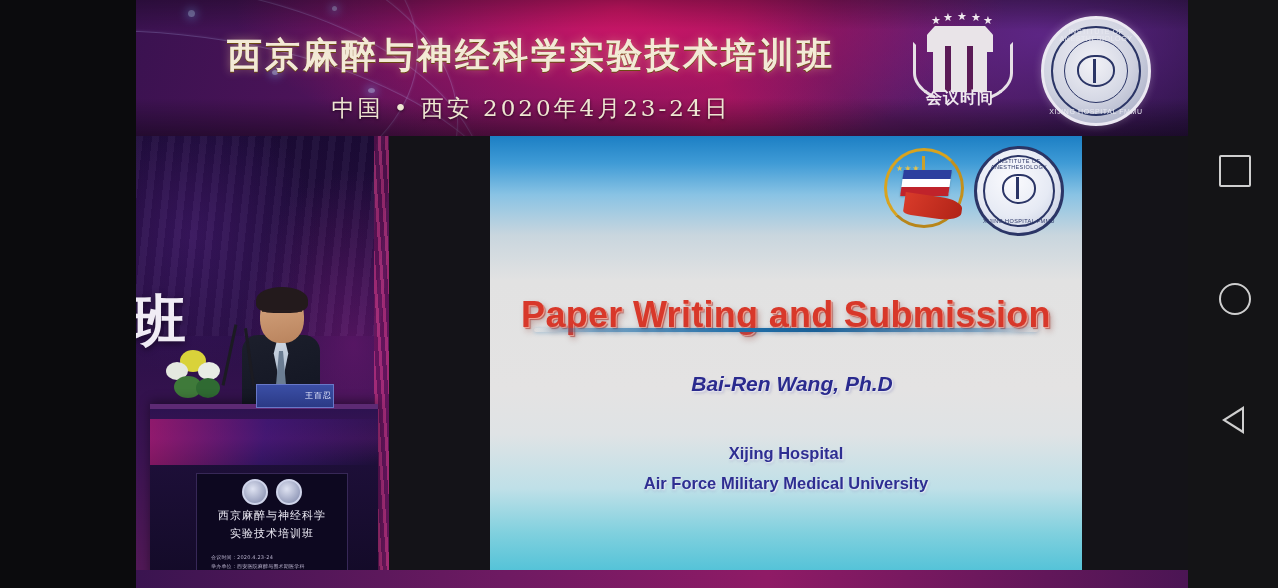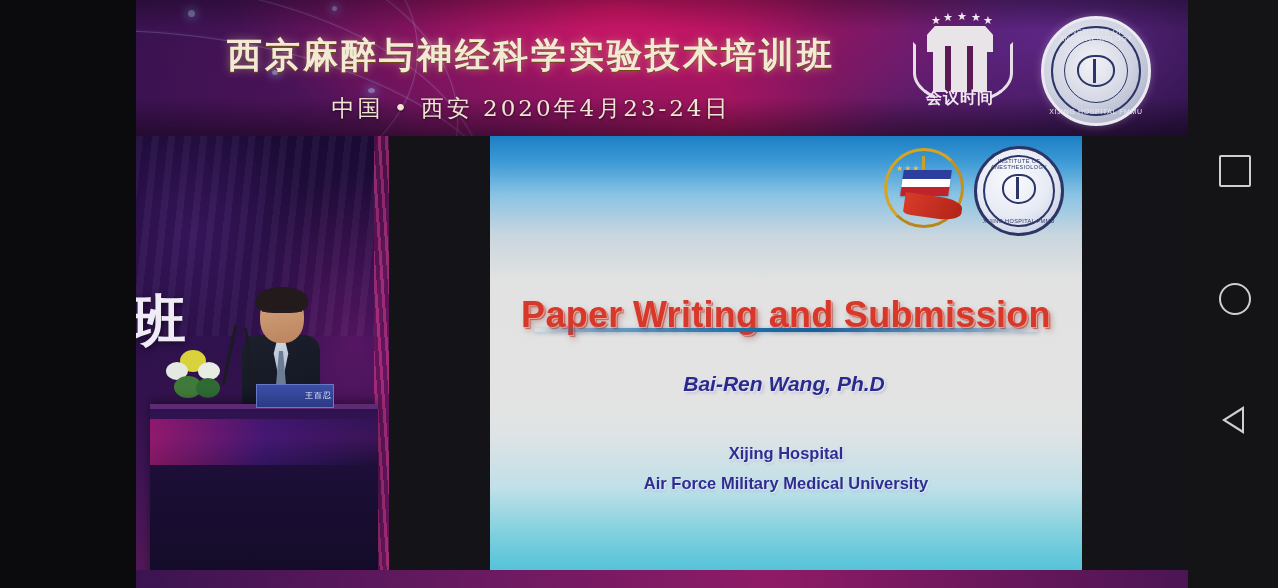--- a/index.html
+++ b/index.html
@@ -162,21 +162,21 @@
 
   .sl-title{position:absolute;left:0;top:118px;width:592px;text-align:center;
      font-family:"Liberation Sans",sans-serif;font-size:36px;font-weight:700;letter-spacing:.3px;
      color:#d8382a;
      text-shadow:1px 1px 0 #f0a294, 2px 2px 1px rgba(160,30,20,.55), 3px 4px 6px rgba(120,30,20,.35);margin-top:40px;}
   .sl-rule{position:absolute;left:44px;top:192px;width:504px;height:4px;border-radius:2px;
      background:linear-gradient(to right,rgba(30,110,170,0) 0%,rgba(30,110,170,.55) 12%,
         #1f6ea8 42%,#1a6097 56%,rgba(30,110,170,.5) 88%,rgba(30,110,170,0) 100%);
      box-shadow:0 1px 4px rgba(30,110,170,.35);}
 
-  .sl-name{position:absolute;left:4px;top:236px;width:580px;text-align:center;
+  .sl-name{position:absolute;left:12px;top:236px;width:580px;text-align:center;
      font-family:"Liberation Sans",sans-serif;font-size:21px;font-weight:700;font-style:italic;
      color:#2a2a8e;text-shadow:1px 1px 2px rgba(255,255,255,.85),2px 2px 3px rgba(80,80,160,.35);}
   .sl-line{position:absolute;left:0;width:592px;text-align:center;
      font-family:"Liberation Sans",sans-serif;font-size:16.5px;font-weight:700;
      color:#2e2e92;text-shadow:1px 1px 2px rgba(255,255,255,.9),1px 2px 3px rgba(80,80,160,.3);}
   #sl-dept{top:278px;}
   #sl-hosp{top:308px;}
   #sl-univ{top:338px;}
   .sl-date{position:absolute;left:0;top:372px;width:592px;text-align:center;
      font-family:"Liberation Sans",sans-serif;font-size:18px;font-weight:700;font-style:italic;
@@ -267,20 +267,29 @@
       <div class="v-flowers">
         <div class="v-fl" style="left:16px;top:2px;width:26px;height:22px;background:#d9d23a;"></div>
         <div class="v-fl" style="left:2px;top:14px;width:22px;height:18px;background:#e4e8e0;"></div>
         <div class="v-fl" style="left:34px;top:14px;width:22px;height:18px;background:#e8ece4;"></div>
         <div class="v-fl" style="left:10px;top:28px;width:28px;height:22px;background:#3f7a3a;"></div>
         <div class="v-fl" style="left:32px;top:30px;width:24px;height:20px;background:#2f6a32;"></div>
       </div>
 
       <div class="v-podium">
         <div class="v-podium-glow"></div>
+        <div class="v-sign">
+          <div class="v-sign-logos">
+            <span class="v-mini-logo"></span><span class="v-mini-logo"></span>
+          </div>
+          <div class="v-sign-l1">西京麻醉与神经科学</div>
+          <div class="v-sign-l2">实验技术培训班</div>
+          <div class="v-sign-s1">会议时间：2020.4.23-24</div>
+          <div class="v-sign-s2">举办单位：西安医院麻醉与围术期医学科</div>
+        </div>
       </div>
 
       <div class="v-nameplate">
         <span>王百忍</span>
       </div>
     </div>
 
     <div id="gap"></div>
 
     <div id="slide">

